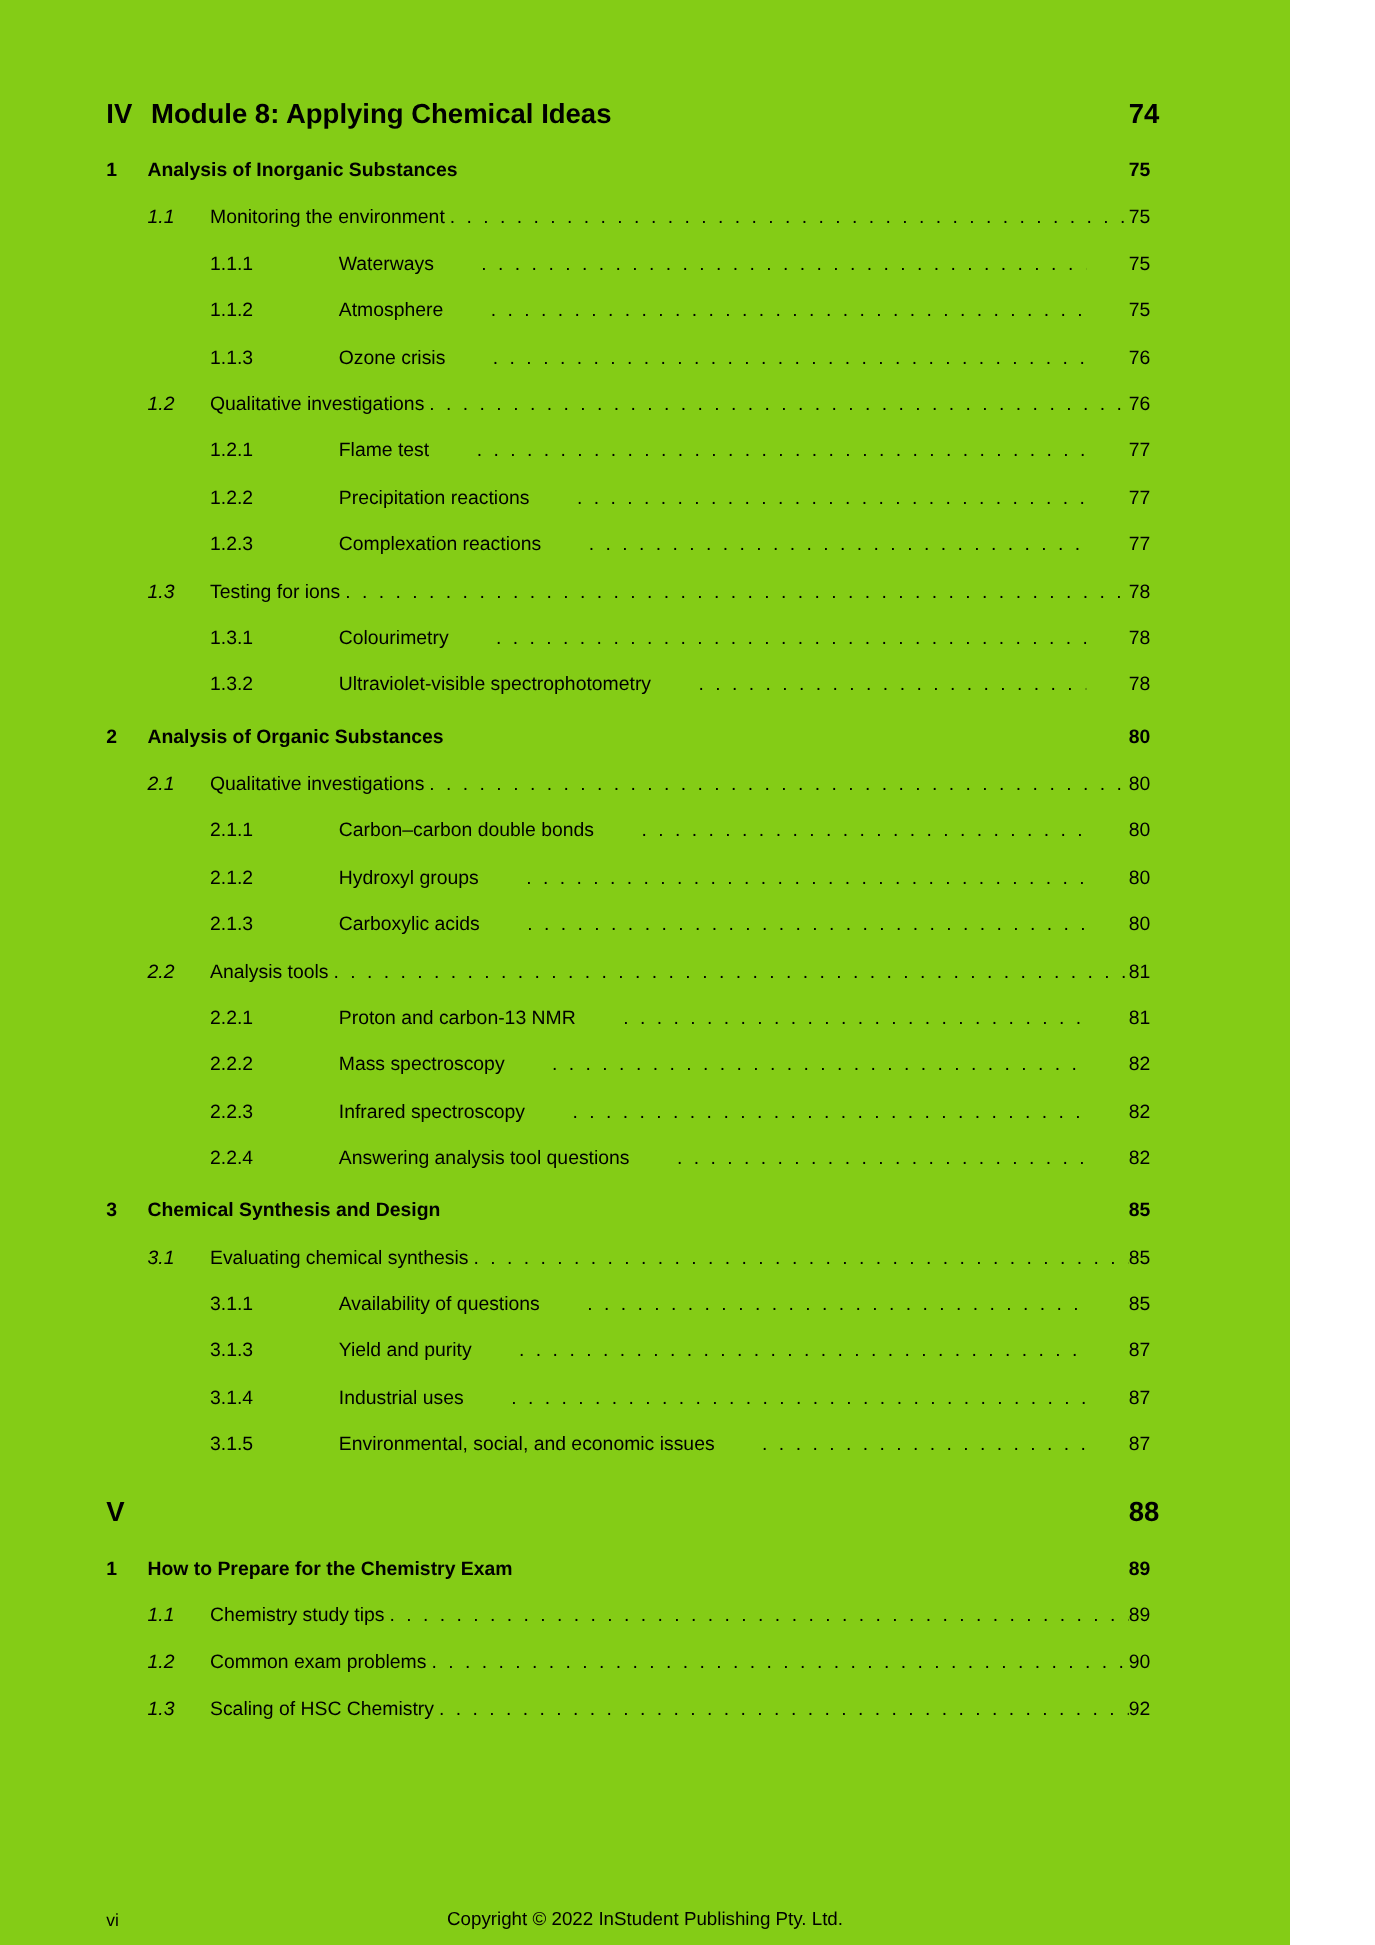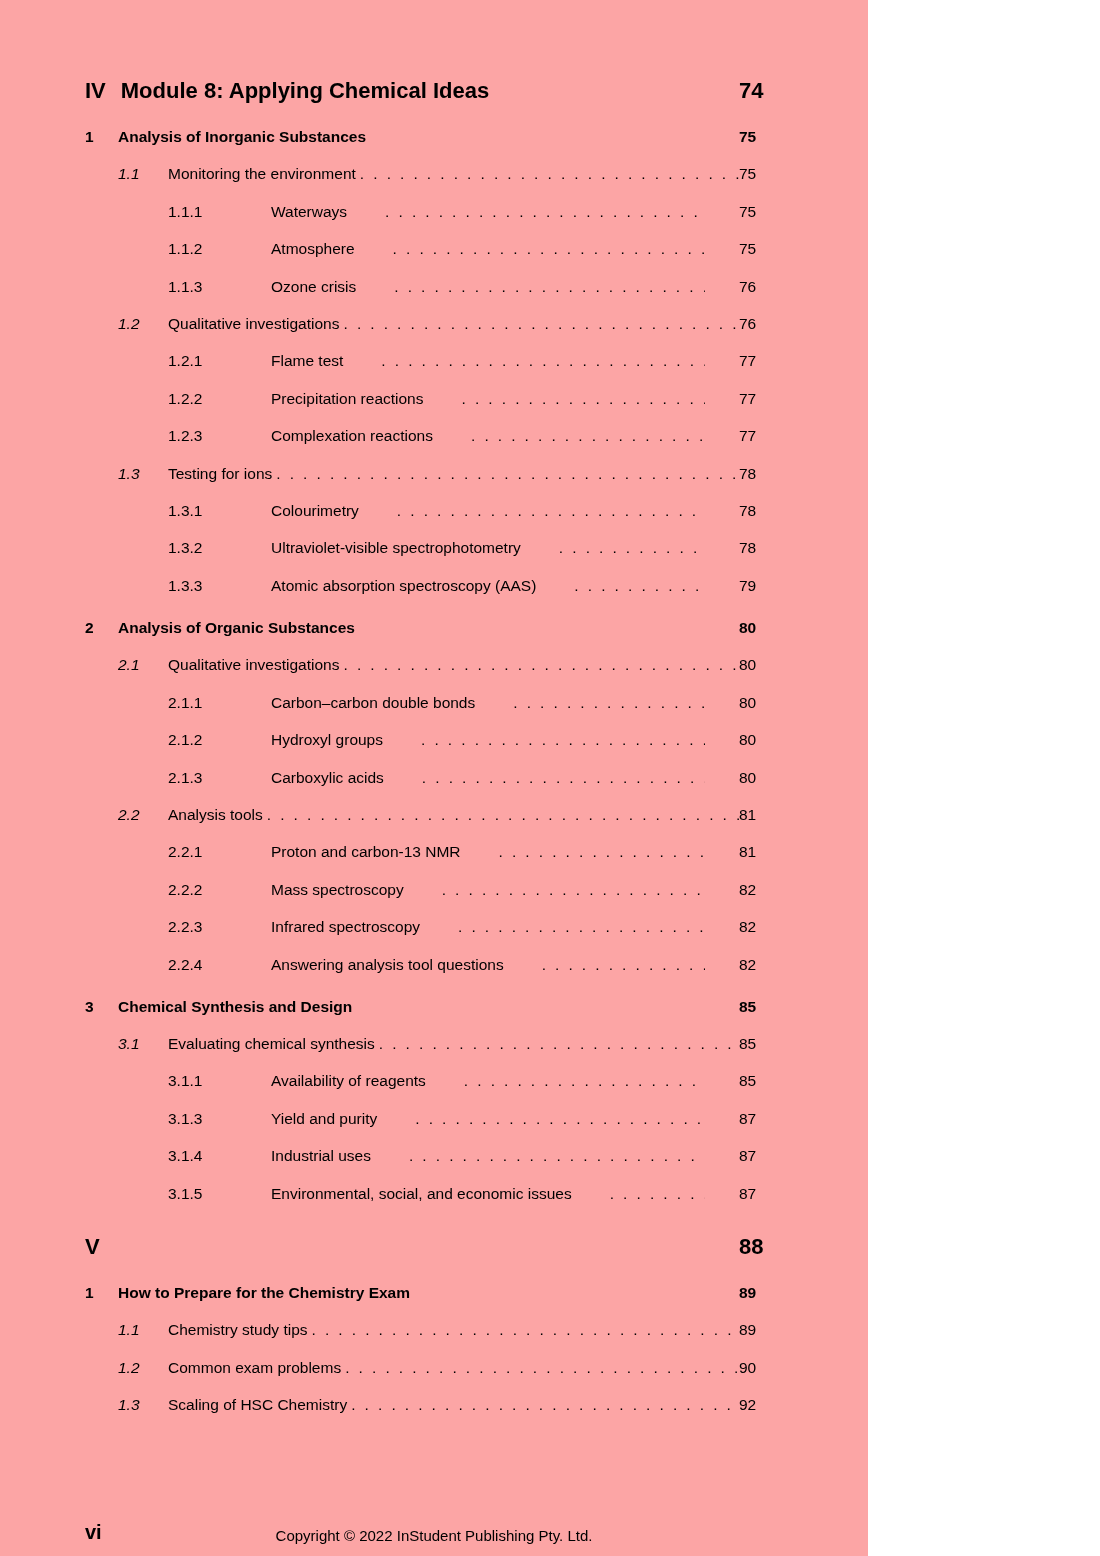--- a/index.html
+++ b/index.html
@@ -1,21 +1,21 @@
 <!DOCTYPE html>
 <html><head>
 <meta charset="utf-8">
 <style>
   * { margin: 0; padding: 0; box-sizing: border-box; }
   html, body { background: #ffffff; }
   .page {
     position: relative;
-    width: 868px;
+    width: 1032px;
     height: 1556px;
-    background: #fca5a5;
+    background: #84cc16;
     color: #000000;
     font-family: "Liberation Sans", "DejaVu Sans", sans-serif;
     overflow: hidden;
   }
   .toc {
     position: absolute;
     left: 85px;
     right: 85px;
     top: 64px;
   }
@@ -67,22 +67,22 @@
     left: 85px;
     right: 85px;
     bottom: 12px;
     height: 22px;
     font-size: 15px;
   }
   .footer .page-label {
     position: absolute;
     left: 0;
     bottom: 0;
-    font-weight: bold;
-    font-size: 20px;
+    font-weight: normal;
+    font-size: 14px;
   }
   .footer .copyright {
     position: absolute;
     left: 0;
     right: 0;
     bottom: 0;
     text-align: center;
   }
 </style>
 </head>
@@ -161,26 +161,20 @@
     <span class="title">Colourimetry</span>
     <span class="leader"></span>
     <span class="pg">78</span>
   </div>
       <div class="row subsub">
     <span class="num">1.3.2</span>
     <span class="title">Ultraviolet-visible spectrophotometry</span>
     <span class="leader"></span>
     <span class="pg">78</span>
   </div>
-      <div class="row subsub">
-    <span class="num">1.3.3</span>
-    <span class="title">Atomic absorption spectroscopy (AAS)</span>
-    <span class="leader"></span>
-    <span class="pg">79</span>
-  </div>
       <div class="row section noleader">
     <span class="num">2</span>
     <span class="title">Analysis of Organic Substances</span>
     <span class="leader"></span>
     <span class="pg">80</span>
   </div>
       <div class="row sub">
     <span class="num">2.1</span>
     <span class="title">Qualitative investigations</span>
     <span class="leader"></span>
@@ -241,21 +235,21 @@
     <span class="pg">85</span>
   </div>
       <div class="row sub">
     <span class="num">3.1</span>
     <span class="title">Evaluating chemical synthesis</span>
     <span class="leader"></span>
     <span class="pg">85</span>
   </div>
       <div class="row subsub">
     <span class="num">3.1.1</span>
-    <span class="title">Availability of reagents</span>
+    <span class="title">Availability of questions</span>
     <span class="leader"></span>
     <span class="pg">85</span>
   </div>
       <div class="row subsub">
     <span class="num">3.1.3</span>
     <span class="title">Yield and purity</span>
     <span class="leader"></span>
     <span class="pg">87</span>
   </div>
       <div class="row subsub">

